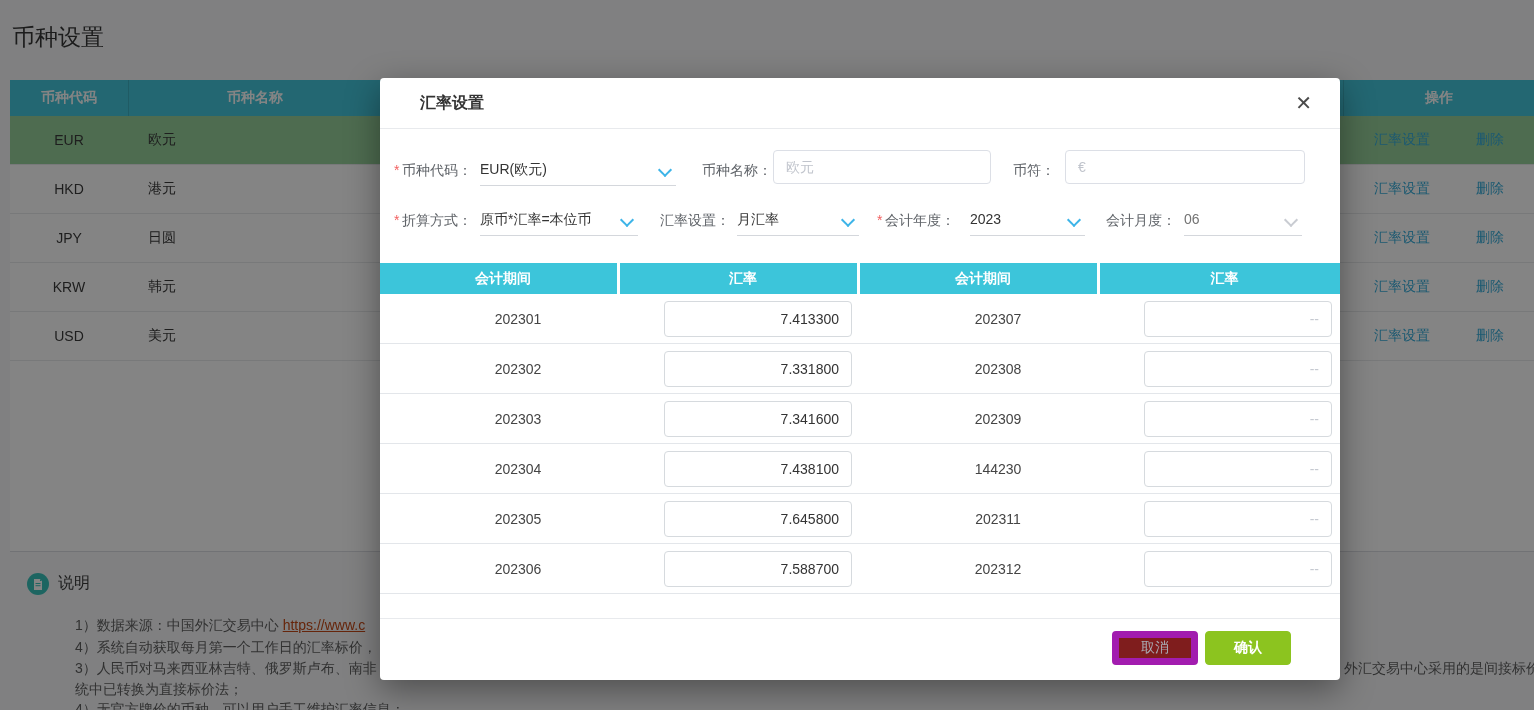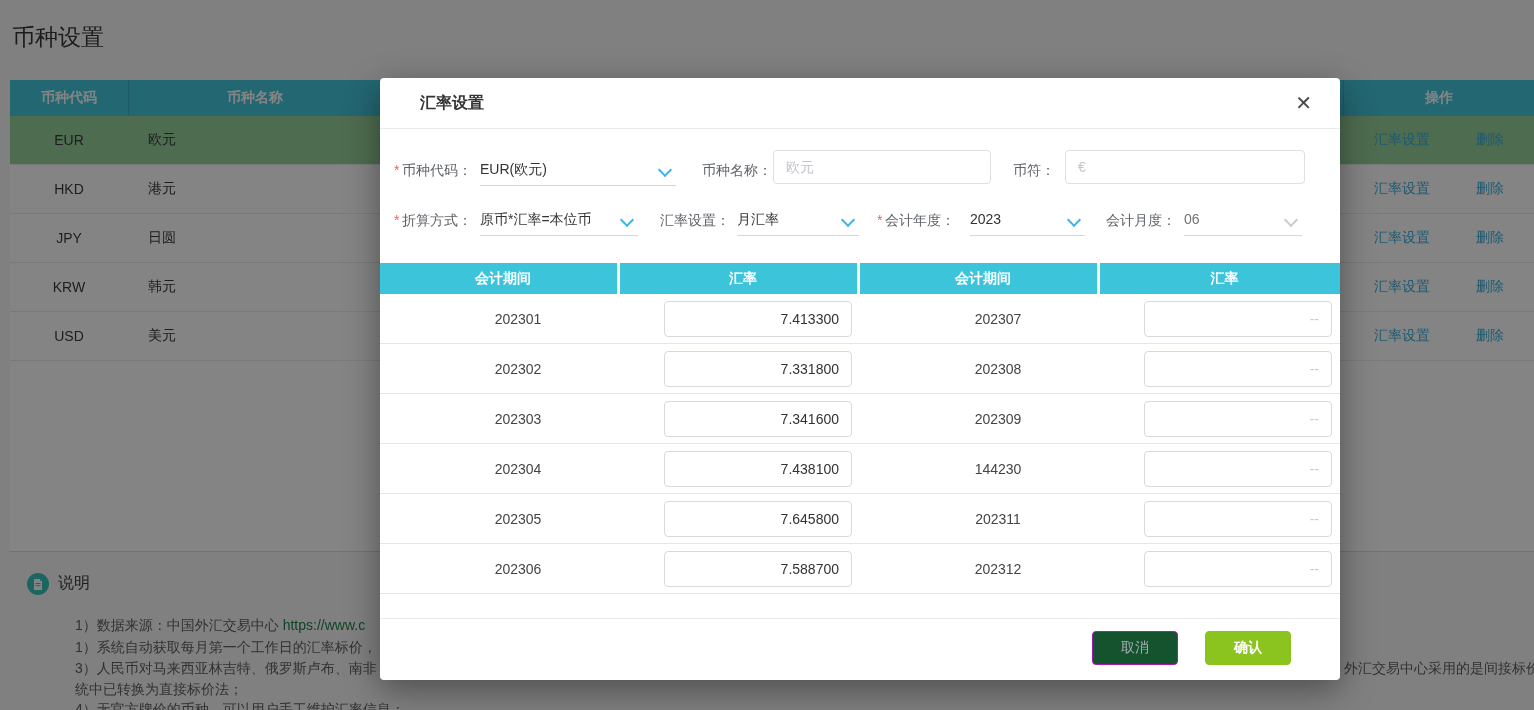--- a/index.html
+++ b/index.html
@@ -23,21 +23,21 @@
   .c-fill{flex:1;}
   .c-op{width:190px;display:flex;align-items:center;justify-content:center;gap:46px;font-size:14px;}
   .c-op a{color:#2fa9d8;text-decoration:none;cursor:pointer;}
   .mt-body-extend{height:190px;background:#fff;}
   
   .notes{position:absolute;left:0;top:560px;right:0;}
   .note-head{position:absolute;left:27px;top:13px;display:flex;}
   .note-icon{width:22px;height:22px;border-radius:50%;background:#31c1b9;display:flex;align-items:center;justify-content:center;}
   .note-head-label{margin-left:9px;font-size:16px;color:#333;}
   .note-line{position:absolute;left:75px;font-size:14px;color:#595959;white-space:nowrap;line-height:20px;}
-  .note-link{color:#15803d;margin-top:40px;}
+  .note-link{color:#c2410c;text-decoration:underline;margin-top:40px;}
   .nl1{top:55px;} .nl2{top:77px;} .nl3{top:98px;} .nl3r{left:1344px;top:98px;} .nl3w{top:119px;} .nl4{top:139px;}
   
   .overlay{position:absolute;inset:0;background:rgba(10,10,10,0.5);z-index:5;}
   
   .modal{position:absolute;left:380px;top:78px;width:960px;height:602px;background:#fff;
     border-radius:4px;box-shadow:0 10px 34px rgba(0,0,0,0.4);z-index:10;}
   .modal-title{position:absolute;left:40px;top:15px;font-size:16px;font-weight:bold;color:#333;}
   .modal-close{position:absolute;right:28px;top:12px;font-size:20px;color:#4a4a4a;cursor:pointer;line-height:26px;}
   .modal-hr{position:absolute;left:0;top:50px;width:100%;height:1px;background:#e8eaed;}
   .lbl{position:absolute;font-size:14px;color:#5f6368;white-space:nowrap;}
@@ -59,21 +59,21 @@
   .rt-head .cell:last-child{border-right:none;}
   .rt-row{display:flex;height:49px;border-bottom:1px solid #e3e6ea;align-items:center;}
   .rt-cell{width:240px;display:flex;align-items:center;justify-content:center;font-size:14px;color:#444;padding-left:36px;}
   .rate-input{width:188px;height:36px;box-sizing:border-box;border:1px solid #d6dade;border-radius:4px;
     font-size:14px;color:#333;text-align:right;padding:0 12px;font-family:inherit;background:#fff;}
   .rate-input::placeholder{color:#c6cad1;}
   
   .modal-fhr{position:absolute;left:0;top:540px;width:100%;height:1px;background:#e8eaed;}
   .btn{position:absolute;top:553px;width:86px;height:34px;border-radius:4px;font-size:14px;
     display:flex;align-items:center;justify-content:center;cursor:pointer;box-sizing:border-box;font-family:inherit;}
-  .btn-cancel{left:712px;background:#14532d;border:1px solid #a21caf;color:#a9adb5;}
+  .btn-cancel{left:732px;background:#7f1d1d;border:7px solid #a21caf;color:#a9adb5;}
   .btn-confirm{left:825px;background:#8cc41f;border:1px solid #8cc41f;color:#fff;font-weight:bold;}
 </style>
 </head>
 <body>
 
 <div class="page">
   <div class="page-title">币种设置</div>
 
   <div class="main-table">
     <div class="mt-head">
@@ -137,21 +137,21 @@
         <svg width="12" height="13" viewBox="0 0 12 13">
           <path d="M2 1 h6 l2 2 v9 h-8 z" fill="#ffffff"></path>
           <path d="M8 1 v2 h2 z" fill="#31c1b9"></path>
           <rect x="3.5" y="5" width="5" height="1" fill="#31c1b9"></rect>
           <rect x="3.5" y="7.2" width="5" height="1" fill="#31c1b9"></rect>
         </svg>
       </span>
       <span class="note-head-label">说明</span>
     </div>
     <div class="note-line nl1"><span>1）数据来源：中国外汇交易中心 </span><a class="note-link">https://www.c</a></div>
-    <div class="note-line nl2">1）系统自动获取每月第一个工作日的汇率标价，</div>
+    <div class="note-line nl2">4）系统自动获取每月第一个工作日的汇率标价，</div>
     <div class="note-line nl3">3）人民币对马来西亚林吉特、俄罗斯卢布、南非</div>
     <div class="note-line nl3r">外汇交易中心采用的是间接标价</div>
     <div class="note-line nl3w">统中已转换为直接标价法；</div>
     <div class="note-line nl4">4）无官方牌价的币种，可以用户手工维护汇率信息；</div>
   </div>
 </div>
 
 <div class="overlay"></div>
 
 <div class="modal">

